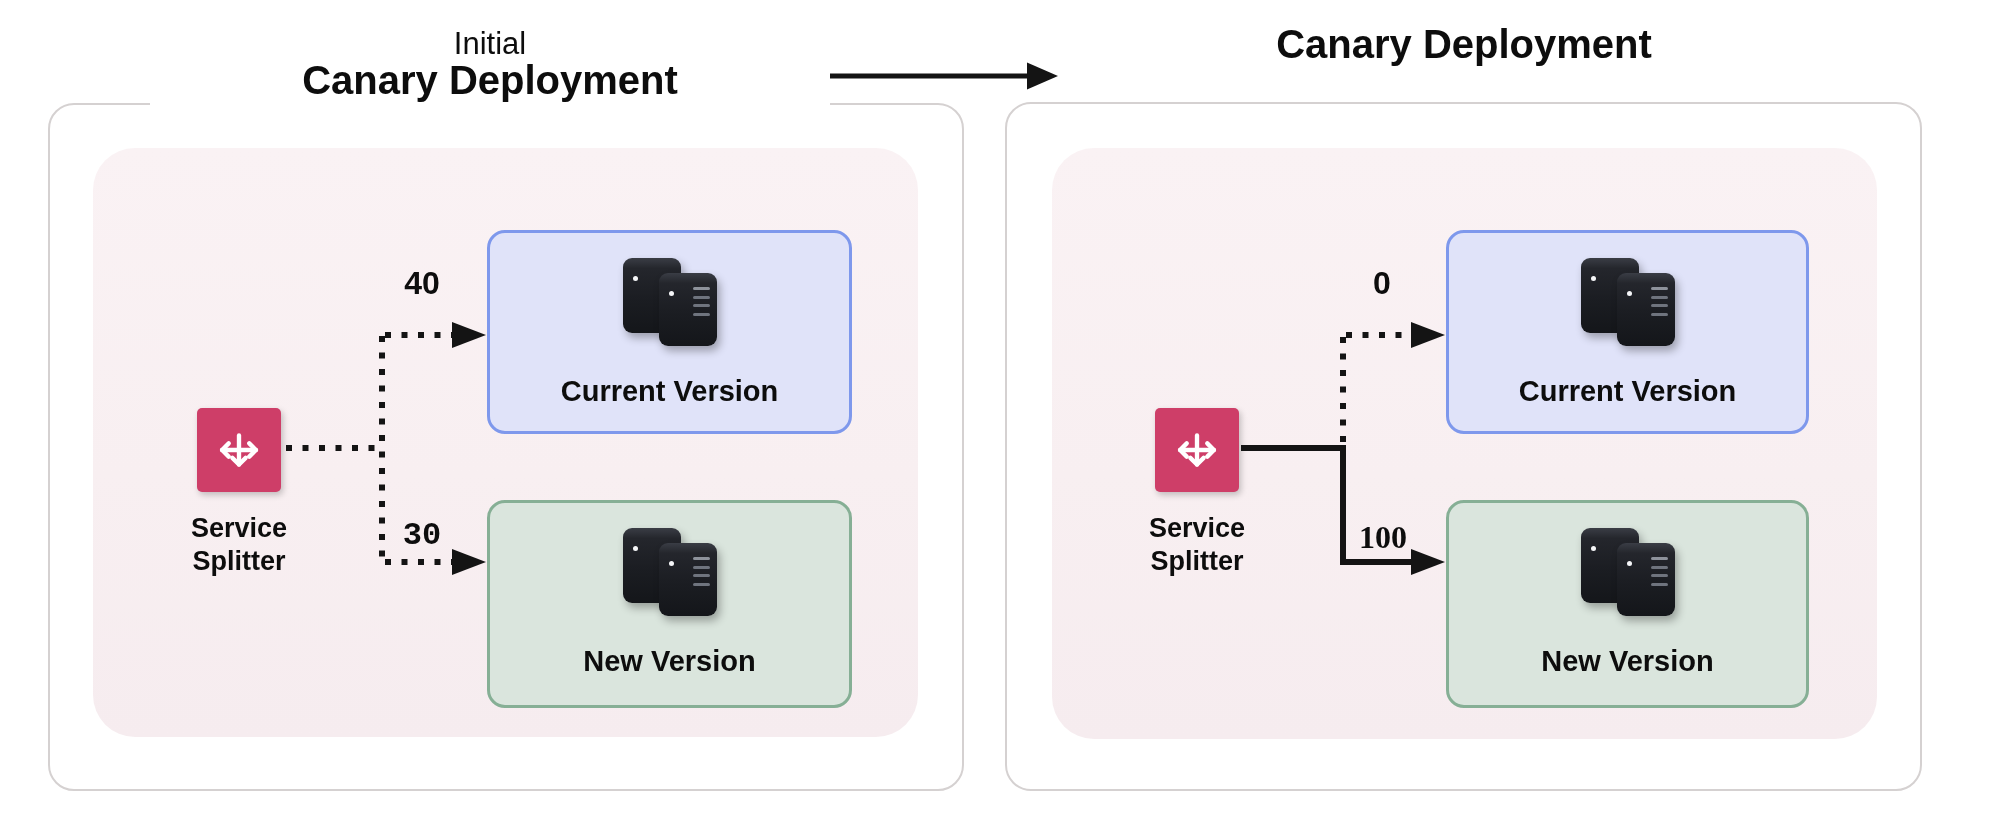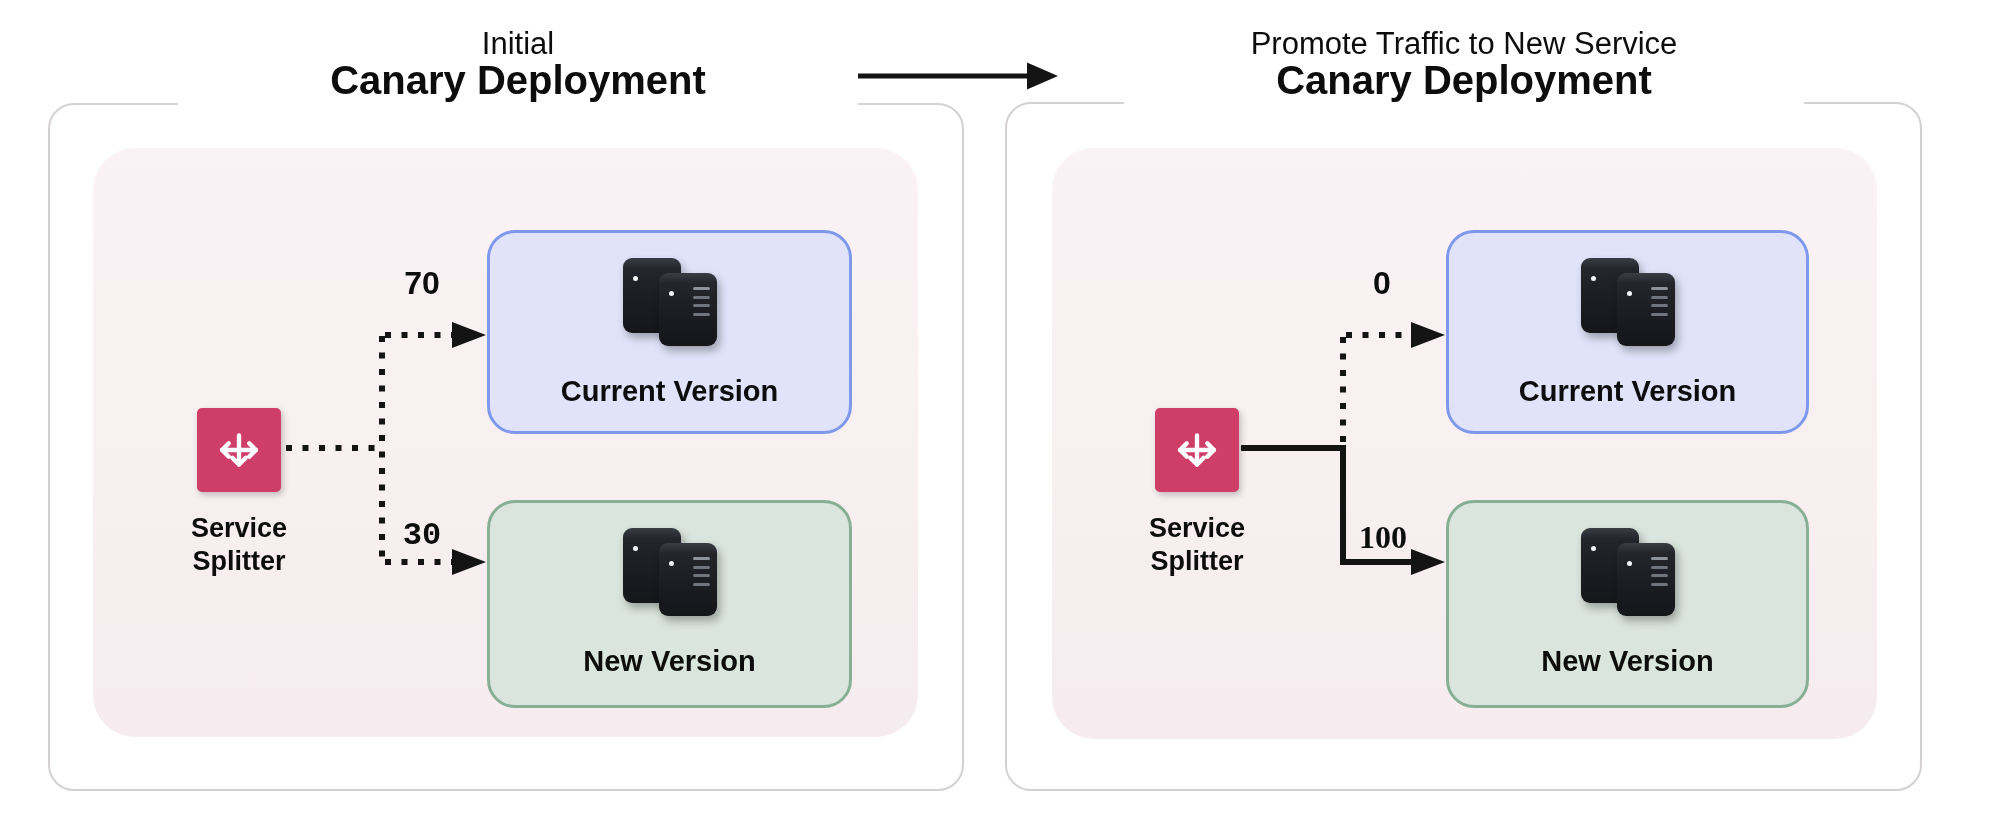--- a/index.html
+++ b/index.html
@@ -15,21 +15,21 @@
   .panel-title .t1{font-size:31px;font-weight:400;line-height:36px;}
   .panel-title .t2{font-size:40px;font-weight:700;line-height:36px;}
 
   
   .splitter{position:absolute;width:84px;height:84px;background:#ce3e68;border-radius:5px;z-index:2;
             box-shadow:2px 3px 6px rgba(0,0,0,.22);display:flex;align-items:center;justify-content:center;}
   .splitter svg{width:58px;height:58px;}
   .splitter-label{position:absolute;width:200px;text-align:center;font-size:27px;font-weight:700;line-height:33px;z-index:2;}
 
   
-  .svc-box{position:absolute;border-radius:28px;z-index:1;display:flex;flex-direction:column;align-items:center;}
+  .svc-box{position:absolute;border-radius:18px;z-index:1;display:flex;flex-direction:column;align-items:center;}
   .svc-box.current{background:#e0e3f9;border:3.5px solid #7e98ec;}
   .svc-box.new{background:#dae5dd;border:3.5px solid #86af95;margin-top:42px;}
   .svc-label{font-size:29px;font-weight:700;margin-top:29px;}
 
   
   .server-cluster{position:relative;width:94px;height:88px;margin-top:25px;}
   .server{position:absolute;width:58px;border-radius:9px;
           background:linear-gradient(180deg,#3a3d45 0%,#24262c 14%,#1b1d22 55%,#14161a 100%);
           box-shadow:3px 5px 9px rgba(0,0,0,.30);}
   .server.back{left:0;top:0;height:75px;}
@@ -46,21 +46,21 @@
   #wires{position:absolute;left:0;top:0;z-index:2;pointer-events:none;}
 </style>
 </head>
 <body>
 
 <div id="canvas">
 
   <div class="outer-panel" style="left:48px;top:103px;width:912px;height:684px;"></div>
   <div class="pink-panel" style="left:93px;top:148px;width:825px;height:589px;"></div>
 
-  <div class="panel-title" style="left:178px;">
+  <div class="panel-title" style="left:150px;">
     <div class="t1">Initial</div>
     <div class="t2">Canary Deployment</div>
   </div>
 
   <div class="splitter" style="left:197px;top:408px;">
     <svg viewBox="0 0 48 48">
       <g stroke="#ffffff" stroke-width="3.6" stroke-linecap="round" stroke-linejoin="round" fill="none">
         <path d="M10 24 H38"></path>
         <path d="M24 12 V36"></path>
         <path d="M15.5 18.5 L10 24 L15.5 29.5"></path>
@@ -103,28 +103,27 @@
             <i></i>
             <i></i>
             <i></i>
             <i></i>
           </span>
       </div>
     </div>
     <div class="svc-label">New Version</div>
   </div>
 
-  <div class="weight" style="left:377px;top:265px;">70</div>
+  <div class="weight" style="left:377px;top:265px;">40</div>
   <div class="weight" style="left:377px;top:517px;font-family:Liberation Mono, monospace;">30</div>
 
   <div class="outer-panel" style="left:1005px;top:102px;width:913px;height:685px;"></div>
   <div class="pink-panel" style="left:1052px;top:148px;width:825px;height:591px;"></div>
 
   <div class="panel-title" style="left:1124px;">
-    <div class="t1">Promote Traffic to New Service</div>
     <div class="t2">Canary Deployment</div>
   </div>
 
   <div class="splitter" style="left:1155px;top:408px;">
     <svg viewBox="0 0 48 48">
       <g stroke="#ffffff" stroke-width="3.6" stroke-linecap="round" stroke-linejoin="round" fill="none">
         <path d="M10 24 H38"></path>
         <path d="M24 12 V36"></path>
         <path d="M15.5 18.5 L10 24 L15.5 29.5"></path>
         <path d="M32.5 18.5 L38 24 L32.5 29.5"></path>

